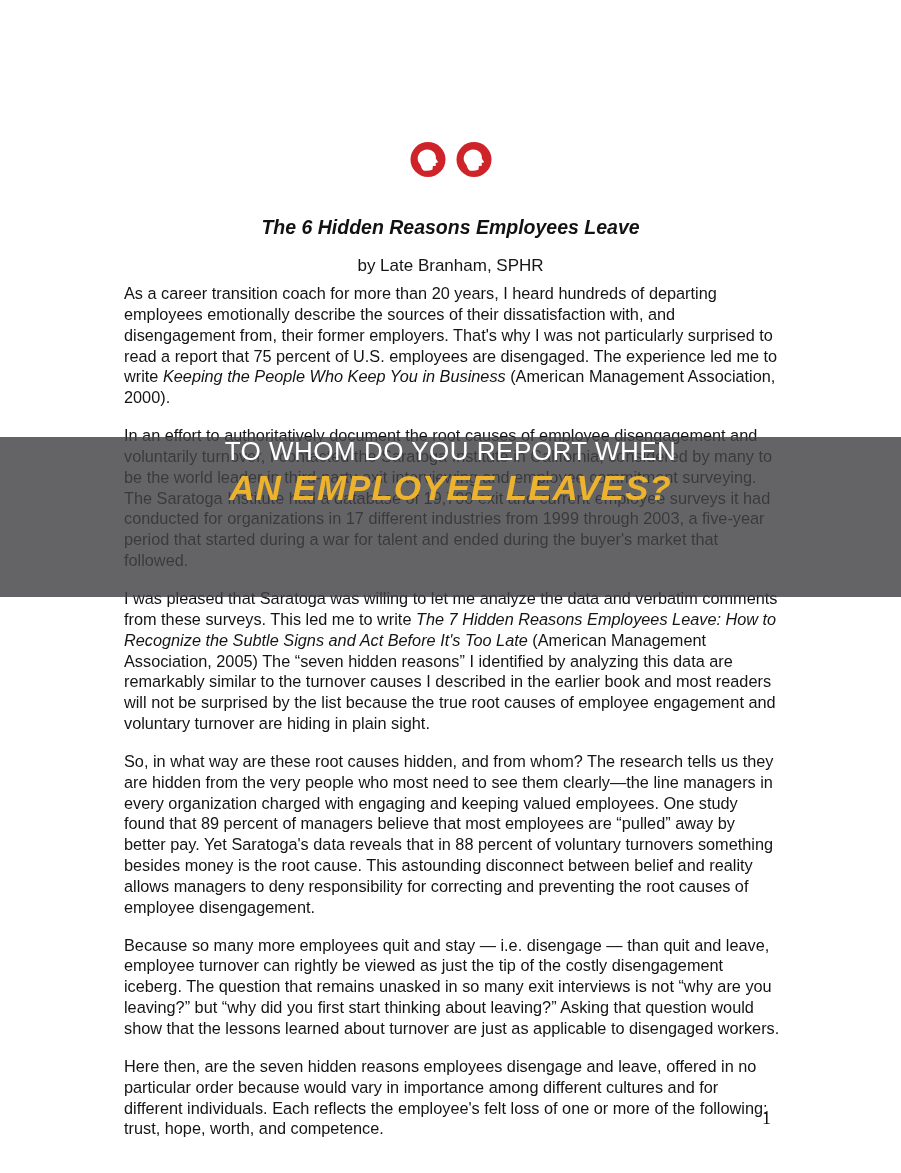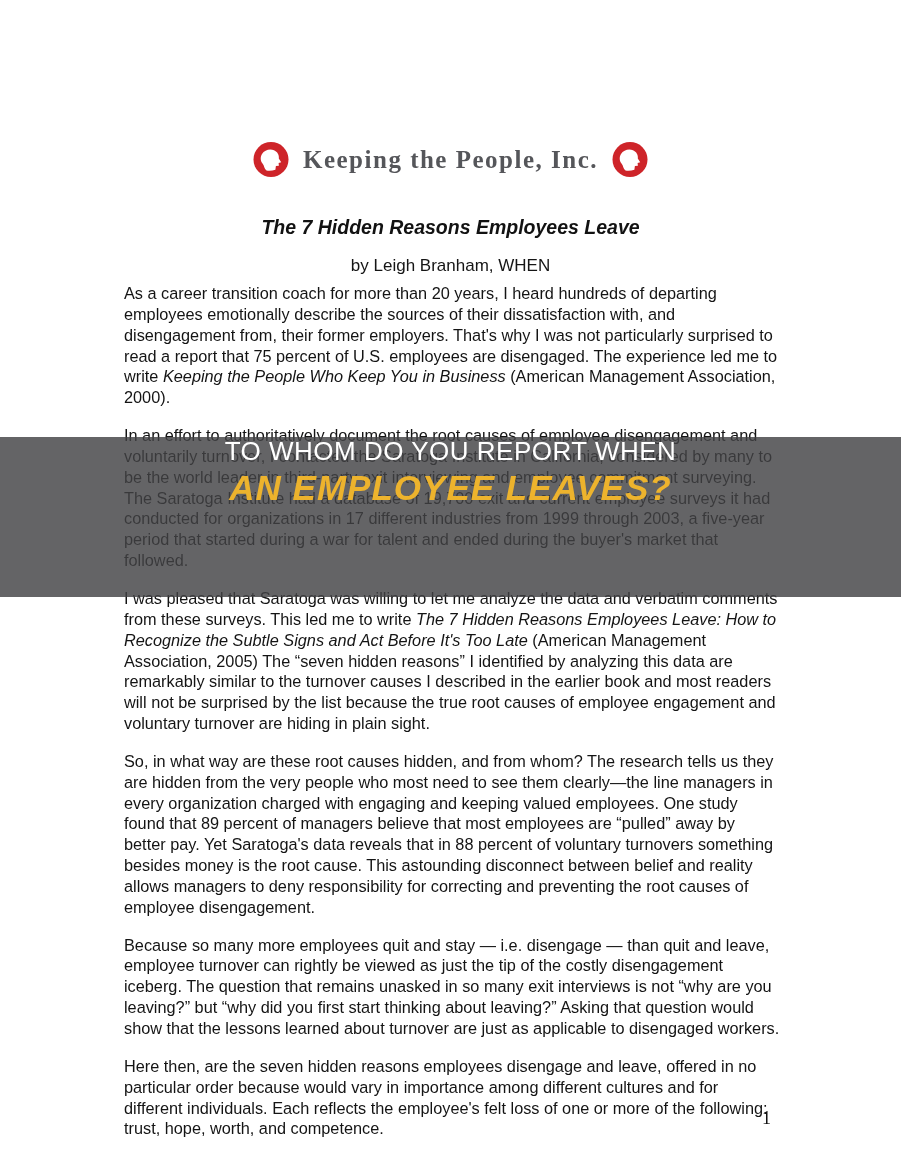--- a/index.html
+++ b/index.html
@@ -121,30 +121,29 @@
 </head>
 <body>
 
 <div class="page">
 
   <div class="logo-row">
     <svg class="logo-badge" viewBox="0 0 36 36" aria-hidden="true">
       <circle cx="18" cy="18" r="17.5" style="fill:var(--logo-red,#CE2429)"></circle>
       <path style="fill:#ffffff" d="M13.5 29 C11 27 11.5 24.5 9.5 22 C7.5 19.5 7 15.5 9 12.5 C11.5 8.5 17 7 21 8.8 C24.5 10.3 26.3 13.6 25.8 17 L28.2 20.8 L25.6 21.5 L25.9 24.2 L22.9 24.4 L22.4 28.2 C19.5 29.3 16 29.6 13.5 29 Z"></path>
     </svg>
-    <span class="logo-text">Keeping the People, Inc.</span>
     <svg class="logo-badge" viewBox="0 0 36 36" aria-hidden="true">
       <circle cx="18" cy="18" r="17.5" style="fill:var(--logo-red,#CE2429)"></circle>
       <path style="fill:#ffffff" d="M13.5 29 C11 27 11.5 24.5 9.5 22 C7.5 19.5 7 15.5 9 12.5 C11.5 8.5 17 7 21 8.8 C24.5 10.3 26.3 13.6 25.8 17 L28.2 20.8 L25.6 21.5 L25.9 24.2 L22.9 24.4 L22.4 28.2 C19.5 29.3 16 29.6 13.5 29 Z"></path>
     </svg>
   </div>
 
-  <h1 class="title">The 7 Hidden Reasons Employees Leave</h1>
+  <h1 class="title">The 6 Hidden Reasons Employees Leave</h1>
 
-  <div class="byline">by Leigh Branham, WHEN</div>
+  <div class="byline">by Late Branham, SPHR</div>
 
   <div class="body-text">
       <div class="para"><span>As a career transition coach for more than 20 years, I heard hundreds of departing employees emotionally describe the sources of their dissatisfaction with, and disengagement from, their former employers. That's why I was not particularly surprised to read a report that 75 percent of U.S. employees are disengaged. The experience led me to write </span><em>Keeping the People Who Keep You in Business</em><span> (American Management Association, 2000).</span></div>
       <div class="para"><span>In an effort to authoritatively document the root causes of employee disengagement and voluntarily turnover, I contacted the Saratoga Institute in California, considered by many to be the world leader in third-party exit interviewing and employee commitment surveying. The Saratoga Institute had a database of 19,700 exit and current employee surveys it had conducted for organizations in 17 different industries from 1999 through 2003, a five-year period that started during a war for talent and ended during the buyer's market that followed.</span></div>
       <div class="para"><span>I was pleased that Saratoga was willing to let me analyze the data and verbatim comments from these surveys.  This led me to write </span><em>The 7 Hidden Reasons Employees Leave: How to Recognize the Subtle Signs and Act Before It's Too Late</em><span> (American Management Association, 2005) The “seven hidden reasons” I identified by analyzing this data are remarkably similar to the turnover causes I described in the earlier book and most readers will not be surprised by the list because the true root causes of employee engagement and voluntary turnover are hiding in plain sight.</span></div>
       <div class="para"><span>So, in what way are these root causes hidden, and from whom? The research tells us they are hidden from the very people who most need to see them clearly—the line managers in every organization charged with engaging and keeping valued employees. One study found that 89 percent of managers believe that most employees are “pulled” away by better pay. Yet Saratoga's data reveals that in 88 percent of voluntary turnovers something besides money is the root cause. This astounding disconnect between belief and reality allows managers to deny responsibility for correcting and preventing the root causes of employee disengagement.</span></div>
       <div class="para"><span>Because so many more employees quit and stay — i.e. disengage — than quit and leave, employee turnover can rightly be viewed as just the tip of the costly disengagement iceberg. The question that remains unasked in so many exit interviews is not “why are you leaving?” but “why did you first start thinking about leaving?” Asking that question would show that the lessons learned about turnover are just as applicable to disengaged workers.</span></div>
       <div class="para"><span>Here then, are the seven hidden reasons employees disengage and leave, offered in no particular order because would vary in importance among different cultures and for different individuals. Each reflects the employee's felt loss of one or more of the following: trust, hope, worth, and competence.</span></div>
     </div>
 

